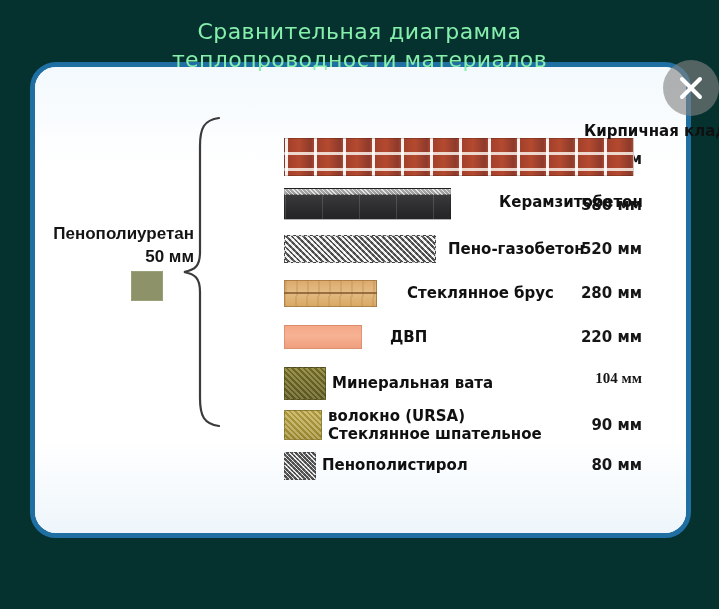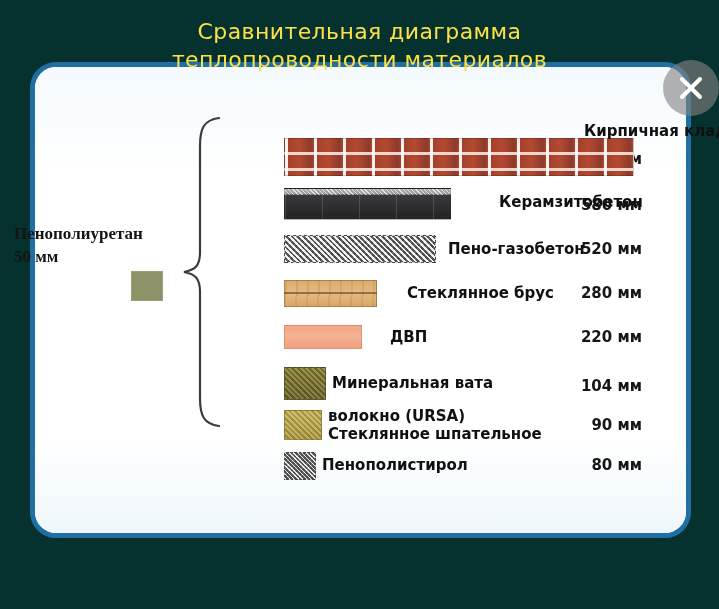--- a/index.html
+++ b/index.html
@@ -28,21 +28,21 @@
     background:linear-gradient(180deg,#f3f9fd 0%,#ffffff 22%,#ffffff 80%,#eef6fb 100%);
     z-index:0;
   }
   .layer{position:relative;z-index:2;}
 
   
   #title{
     position:absolute;z-index:3;
     left:0;right:0;top:18px;
     text-align:center;
-    color:#fde047;
+    color:#86efac;
     font-size:22px;
     line-height:28px;
     letter-spacing:.4px;
     font-family:"DejaVu Sans",sans-serif;
     font-weight:400;
   }
   #title div{white-space:nowrap;}
 
   
   #close-btn{
@@ -54,26 +54,26 @@
     display:flex;align-items:center;justify-content:center;
     cursor:pointer;
   }
   #close-btn svg{display:block;}
 
   
   #ppu{
     position:absolute;z-index:4;
     left:14px;top:222px;
     width:180px;
-    text-align:left;
+    text-align:right;
     color:#141414;
     font-weight:bold;
     font-size:17px;
     line-height:23px;
-    font-family:Liberation Serif, serif;
+    font-family:Liberation Sans, sans-serif;
   }
   #ppu-swatch{
     position:absolute;z-index:4;
     left:131px;top:271px;
     width:30px;height:28px;
     background:#8d9269;
     border:1px solid #9aa07a;
   }
 
   
@@ -254,21 +254,21 @@
       </div>
     </div>
     <div class="row">
       <div class="mm" style="top: 212px;">220 мм</div>
       <div class="bar tex-dvp" style="top: 209px; width: 78px; height: 24px;"></div>
       <div class="mat" style="top: 212px; left: 198px;">
         <div>ДВП</div>
       </div>
     </div>
     <div class="row">
-      <div class="mm" style="top: 261px;">104 мм</div>
+      <div class="mm" style="top: 254px; font-family: Liberation Serif, serif;">104 мм</div>
       <div class="bar tex-minvata" style="top: 251px; width: 42px; height: 33px;"></div>
       <div class="mat" style="top: 258px; left: 140px;">
         <div>Минеральная вата</div>
       </div>
     </div>
     <div class="row">
       <div class="mm" style="top: 300px;">90 мм</div>
       <div class="bar tex-ursa" style="top: 294px; width: 38px; height: 30px;"></div>
       <div class="mat" style="top: 291px; left: 136px;">
         <div>волокно (URSA)</div>

